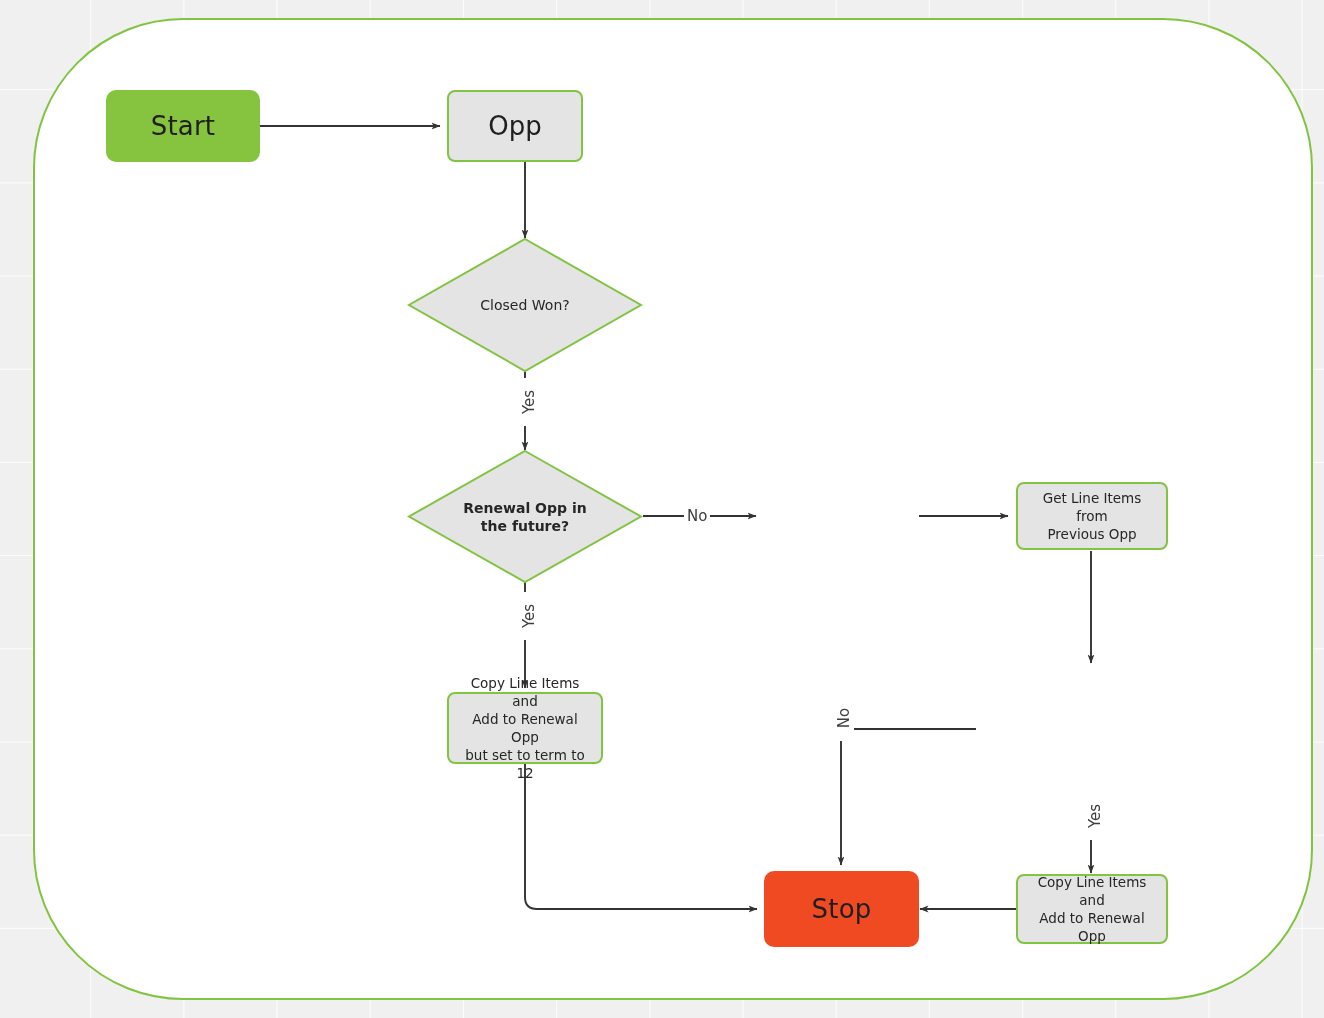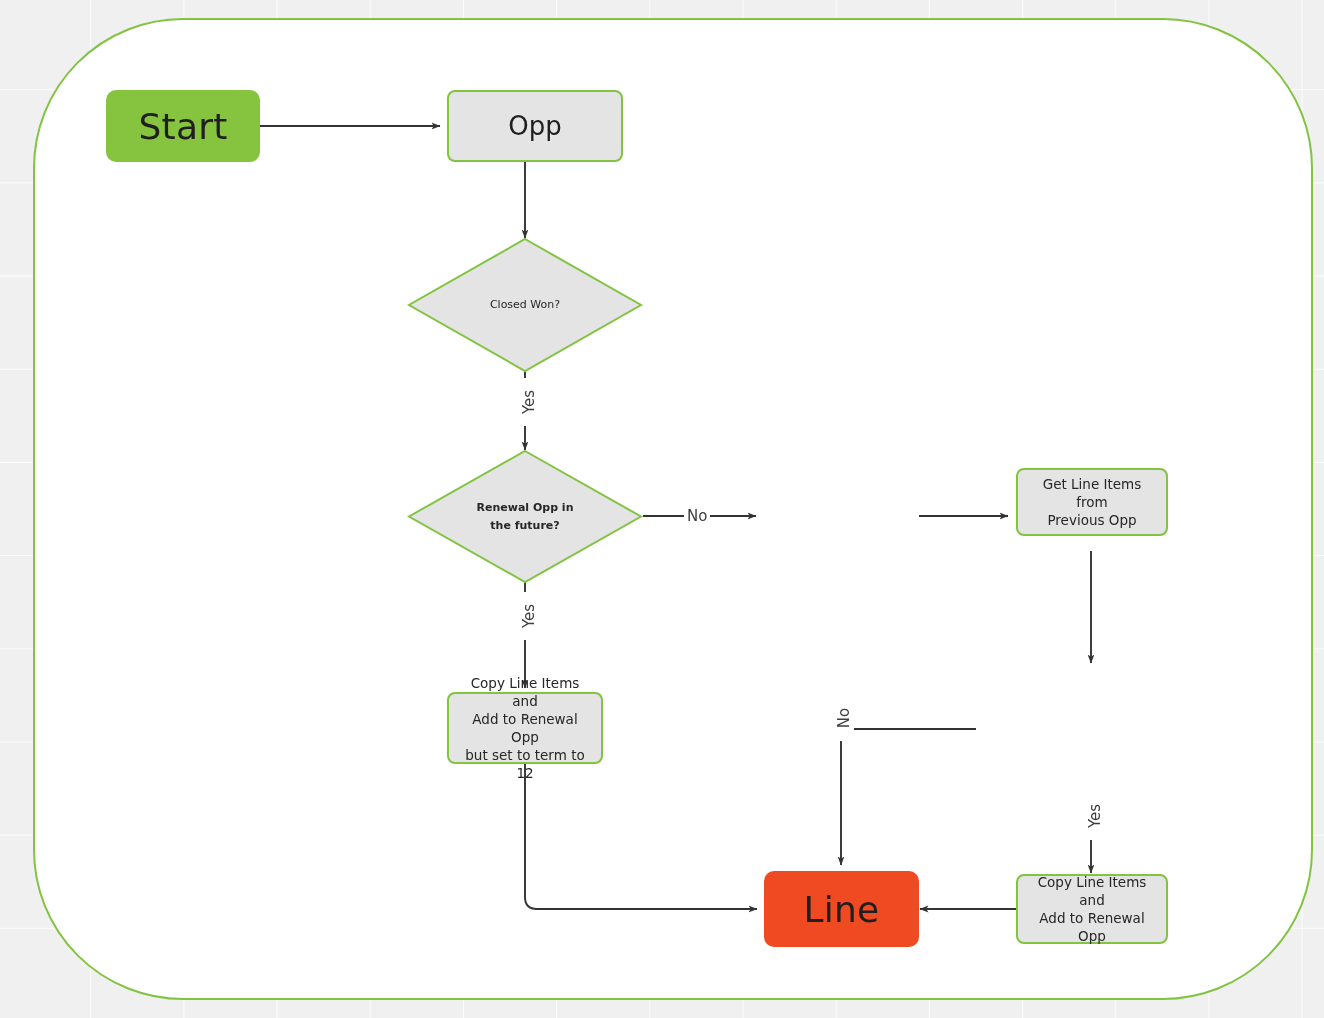--- a/index.html
+++ b/index.html
@@ -66,21 +66,21 @@
   .terminal {
     border-radius: 10px;
     border: none;
     color: #1f1f1f;
   }
 
   .terminal.start { background: #86c440; }
   .terminal.stop  { background: #f04a23; }
 
   .big-label {
-    font-size: 36px;
+    font-size: 26px;
     font-weight: 400;
     letter-spacing: 0.2px;
   }
 
   .med-label {
     font-size: 26px;
     font-weight: 400;
   }
 
   .small-label {
@@ -104,21 +104,21 @@
   .diamond .dtext {
     position: absolute;
     left: 0;
     top: 0;
     width: 100%;
     height: 100%;
     display: flex;
     align-items: center;
     justify-content: center;
     text-align: center;
-    font-size: 11px;
+    font-size: 14px;
     line-height: 18px;
     color: #262626;
     white-space: pre-line;
   }
 
   
   .edge-label {
     position: absolute;
     font-size: 15px;
     color: #3d3d3d;
@@ -167,21 +167,21 @@
       <path d="M1091,795 L1091,873"></path>
 
       <path d="M1016,909 L920,909"></path>
     </g>
   </svg>
 
   <div class="node terminal start big-label" style="left:106px; top:90px; width:154px; height:72px;">
     <span>Start</span>
   </div>
 
-  <div class="node rbox med-label" style="left:447px; top:90px; width:176px; height:72px;text-align:center;">
+  <div class="node rbox med-label" style="left:447px; top:90px; width:136px; height:72px;text-align:center;">
     <span>Opp</span>
   </div>
 
   <div class="diamond" style="left:408px; top:238px; width:234px; height:134px;">
     <svg width="234" height="134" viewBox="0 0 234 134" xmlns="http://www.w3.org/2000/svg">
       <polygon points="117,1 233,67 117,133 1,67" fill="#e4e4e4" stroke="#82c341" stroke-width="2"></polygon>
     </svg>
     <div class="dtext">Closed Won?</div>
   </div>
 
@@ -193,21 +193,21 @@
     </svg>
     <div class="dtext">Renewal Opp in
 the future?</div>
   </div>
 
   <div class="edge-label" style="left:684px; top:506px;">No</div>
 
   <div class="edge-label rot" style="left:505px; top:606px; width:42px; text-align:center;">Yes</div>
 
 
-  <div class="node rbox small-label" style="left:1016px; top:468px; width:152px; height:68px;">
+  <div class="node rbox small-label" style="left:1016px; top:482px; width:152px; height:68px;">
     <span style="white-space:pre-line;">Get Line Items from
 Previous Opp</span>
   </div>
 
 
   <div class="edge-label rot" style="left:821px; top:708px; width:40px; text-align:center;">No</div>
 
   <div class="edge-label rot" style="left:1071px; top:806px; width:42px; text-align:center;">Yes</div>
 
   <div class="node rbox small-label" style="left:447px; top:692px; width:156px; height:72px;">
@@ -215,16 +215,16 @@
 Add to Renewal Opp
 but set to term to 12</span>
   </div>
 
   <div class="node rbox small-label" style="left:1016px; top:874px; width:152px; height:70px;">
     <span style="white-space:pre-line;">Copy Line Items and
 Add to Renewal Opp</span>
   </div>
 
   <div class="node terminal stop big-label" style="left:764px; top:871px; width:155px; height:76px;">
-    <span>Line</span>
+    <span>Stop</span>
   </div>
 
 </div>
 
 </body></html>

